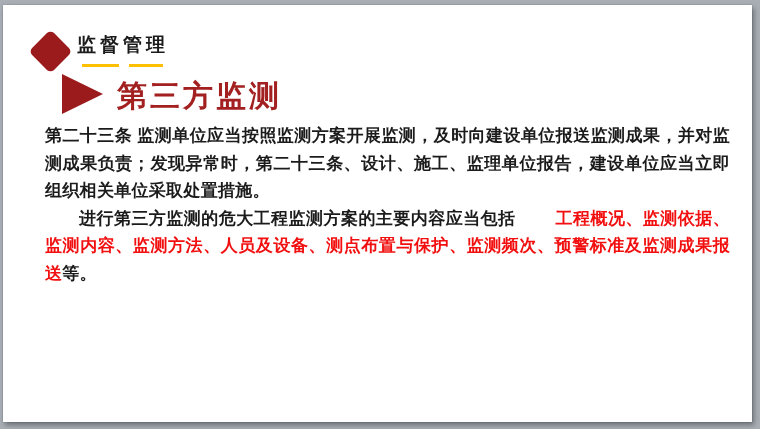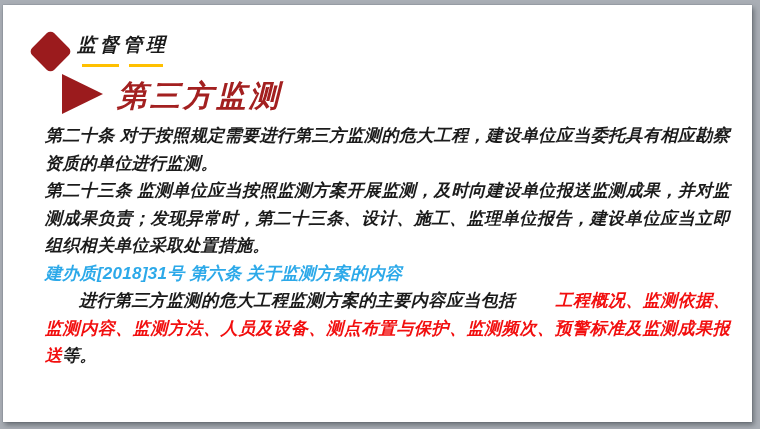--- a/index.html
+++ b/index.html
@@ -10,21 +10,20 @@
     overflow: hidden;
   }
   .canvas { position: relative; width: 760px; height: 429px; }
 
   .slide {
     position: absolute;
     left: 3px; top: 5px;
     width: 749px; height: 417px;
     background: #ffffff;
     box-shadow: 2px 3px 5px rgba(55,60,68,0.55), 0 0 1px rgba(55,60,68,0.6);
-    font-style: italic;
   }
 
   
   .diamond {
     position: absolute;
     left: 32px; top: 31px;
     width: 31px; height: 31px;
     background: #9b1b1d;
     border-radius: 5px;
     transform: rotate(45deg);
@@ -88,20 +87,18 @@
     <div class="section-label">监督管理</div>
 
     <div class="dash dash-1"></div>
     <div class="dash dash-2"></div>
 
     <div class="triangle"></div>
 
     <div class="page-title">第三方监测</div>
 
     <div class="text-block">
-      <p class="clause">第二十条 对于按照规定需要进行第三方监测的危大工程，建设单位应当委托具有相应勘察资质的单位进行监测。</p>
       <p class="clause">第二十三条 监测单位应当按照监测方案开展监测，及时向建设单位报送监测成果，并对监测成果负责；发现异常时，第二十三条、设计、施工、监理单位报告，建设单位应当立即组织相关单位采取处置措施。</p>
-      <p class="clause reference">建办质[2018]31号 第六条 关于监测方案的内容</p>
       <p class="clause summary"><span>进行第三方监测的危大工程监测方案的主要内容应当包括</span><span class="highlight">工程概况、监测依据、监测内容、监测方法、人员及设备、测点布置与保护、监测频次、预警标准及监测成果报送</span><span>等。</span></p>
     </div>
 
   </div>
 </div>
 
 </body></html>

